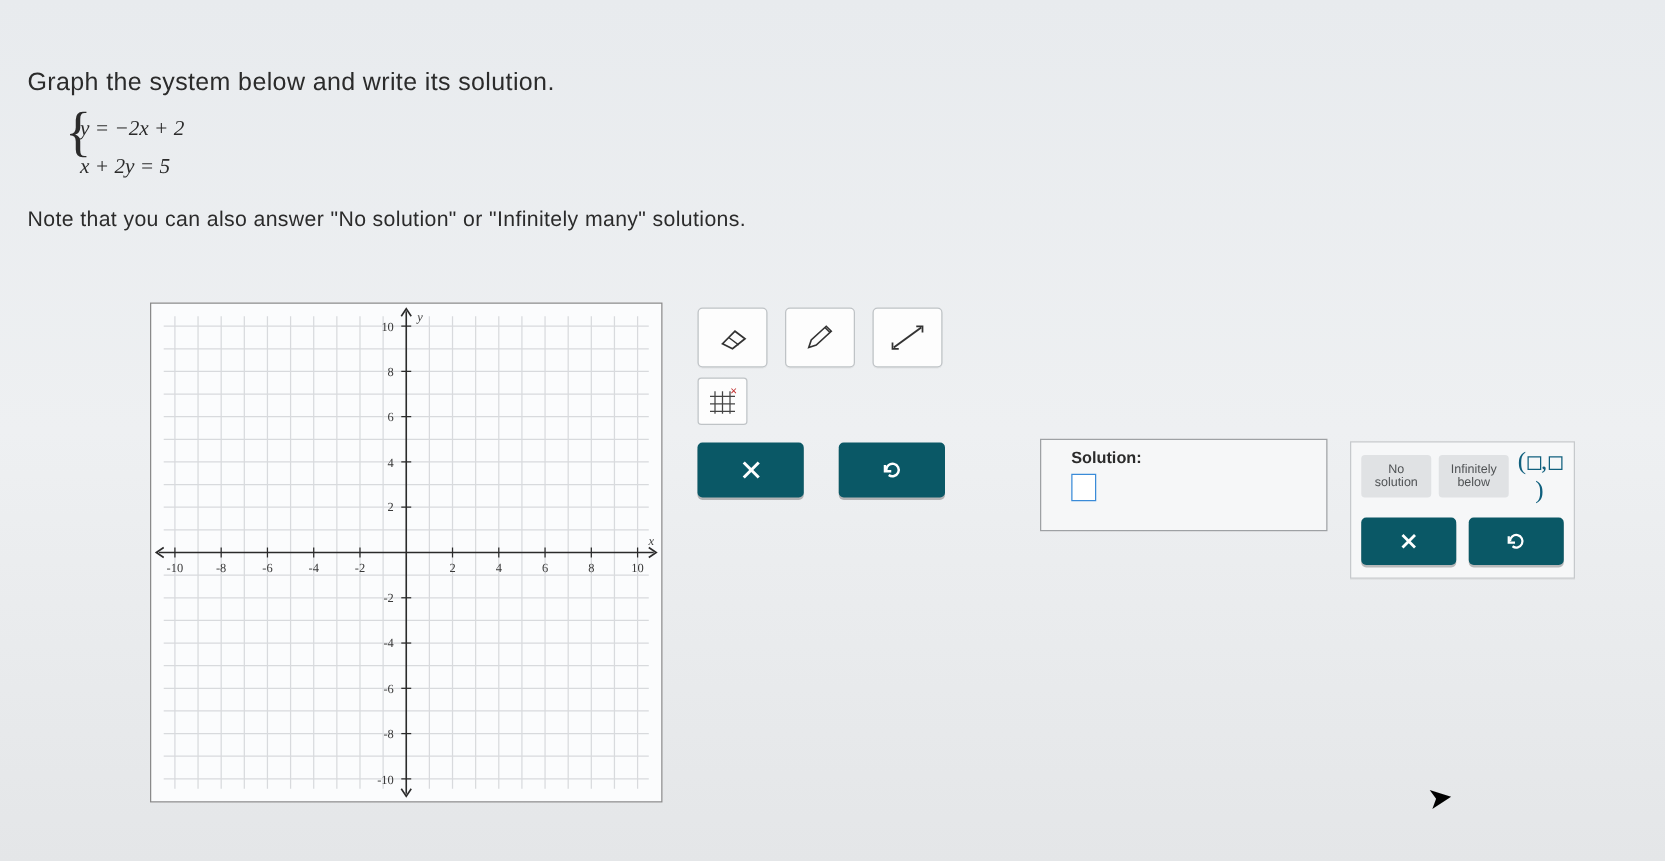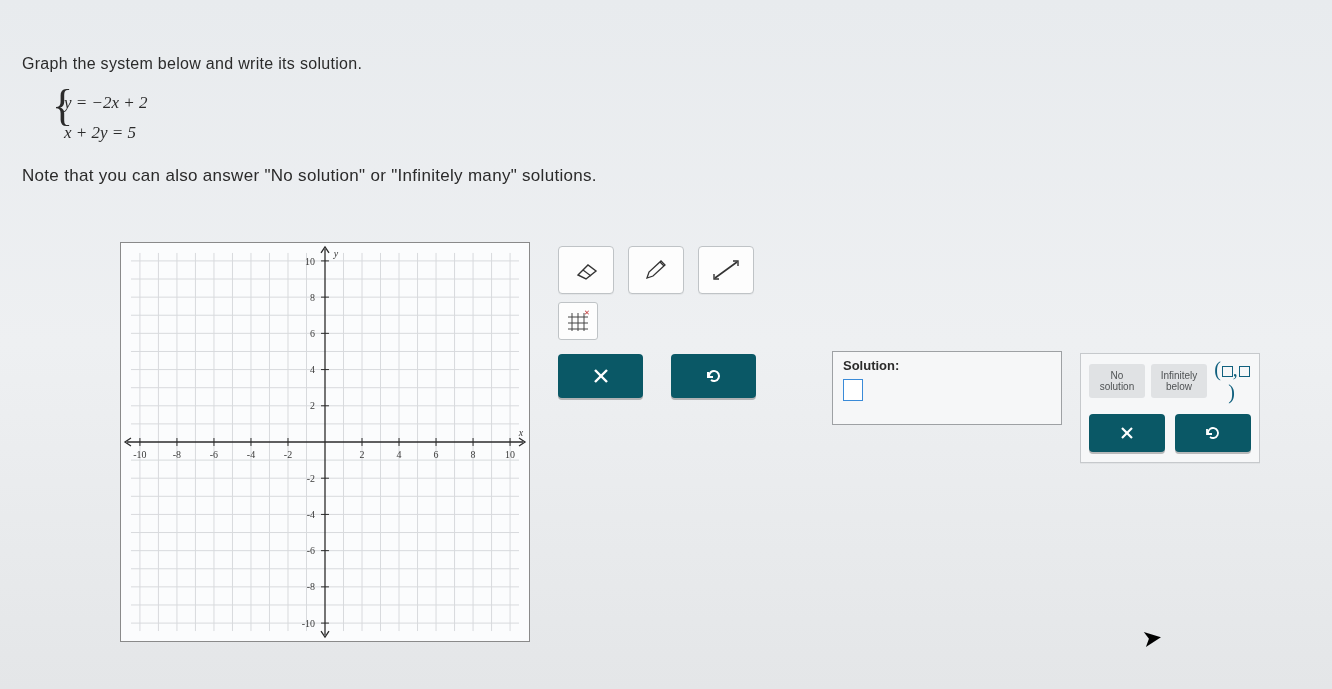--- a/index.html
+++ b/index.html
@@ -9,21 +9,21 @@
       width: 1332px;
       height: 689px;
       position: relative;
       color: #2b2b2b;
       overflow: hidden;
     }
     .instruction {
       position: absolute;
       left: 22px;
       top: 55px;
-      font-size: 16px;
+      font-size: 20px;
       letter-spacing: 0.3px;
     }
     .equations {
       position: absolute;
       left: 64px;
       top: 88px;
       font-family: "Times New Roman", serif;
       font-size: 17px;
       font-style: italic;
     }
@@ -119,21 +119,21 @@
 
     
     .solution-panel {
       position: absolute;
       left: 832px;
       top: 351px;
       width: 230px;
       height: 74px;
       border: 1px solid #9ea1a4;
       background: #f6f7f8;
-      padding: 6px 10px;
+      padding: 6px 24px;
     }
     .solution-label {
       font-size: 13px;
       font-weight: bold;
       margin-bottom: 6px;
     }
     .solution-input {
       width: 20px;
       height: 22px;
       border: 1px solid #3a8bd8;

